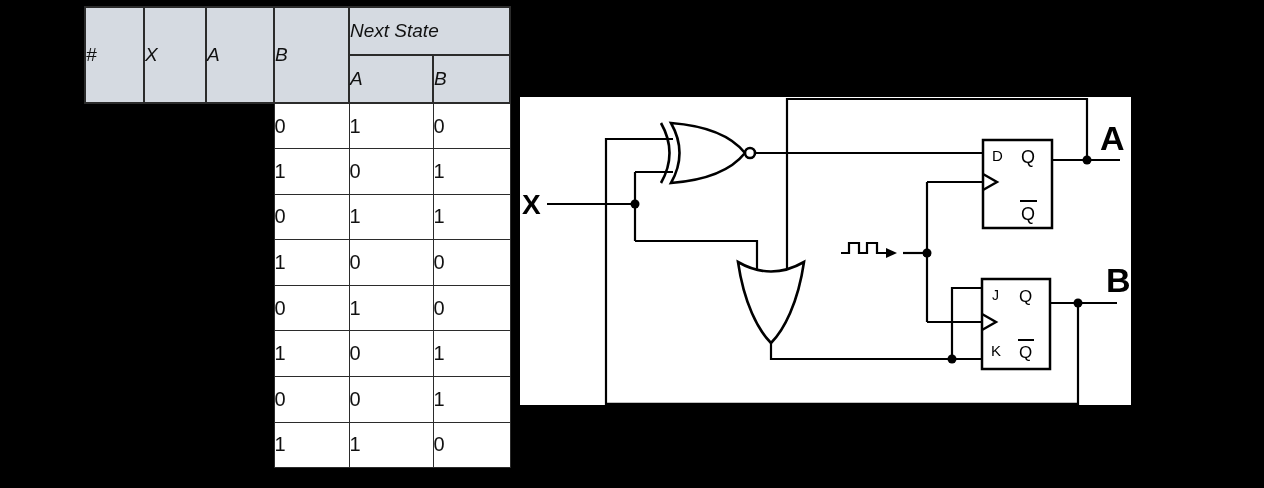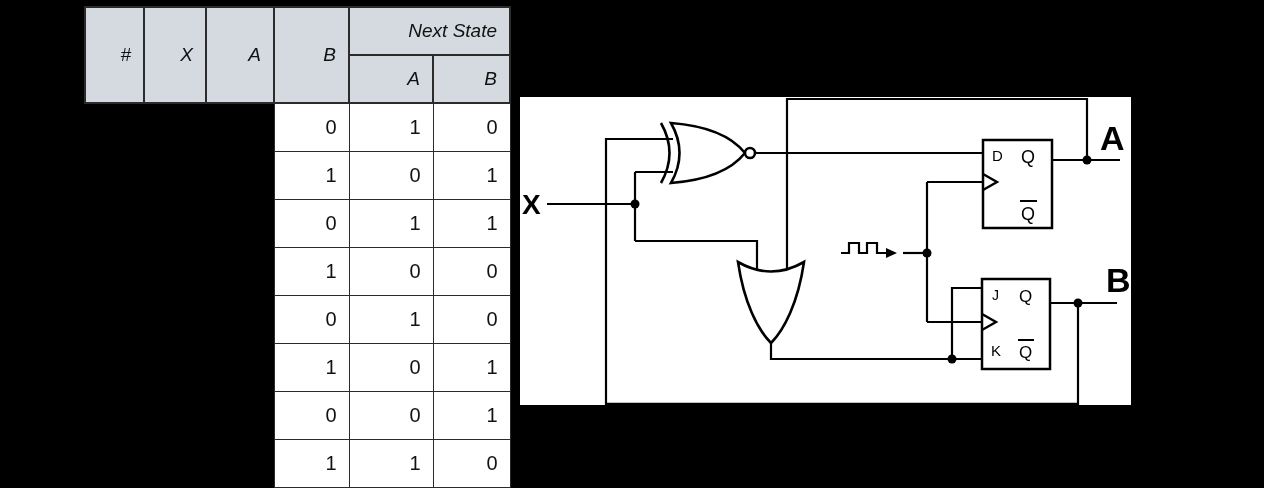--- a/index.html
+++ b/index.html
@@ -1,20 +1,20 @@
 <!DOCTYPE html>
 <html><head>
 <meta charset="utf-8">
 <style>
   html,body{margin:0;padding:0;background:#000;}
   #stage{position:relative;width:1264px;height:488px;background:#000;overflow:hidden;
          font-family:"Liberation Sans",sans-serif;}
   
   #truth-table{position:absolute;left:84px;top:6px;border-collapse:collapse;table-layout:fixed;}
-  #truth-table th,#truth-table td{padding:12px;text-align:right;vertical-align:middle;}
+  #truth-table th,#truth-table td{padding:0;text-align:left;vertical-align:middle;}
   #truth-table thead tr{height:48px;}
   #truth-table tbody tr{height:45.6px;}
   #truth-table th{background:#d5dae1;border:2px solid #2b2b2b;
                   font-style:italic;font-weight:400;font-size:19px;color:#111;}
   #truth-table td.shown{background:#fff;border:1.6px solid #2b2b2b;
                         font-size:20px;color:#111;}
   #truth-table td.hiddencell{background:#000;border:none;}
   col.c0{width:59px}col.c1{width:62px}col.c2{width:68px}col.c3{width:75px}
   col.c4{width:84px}col.c5{width:77px}
   

